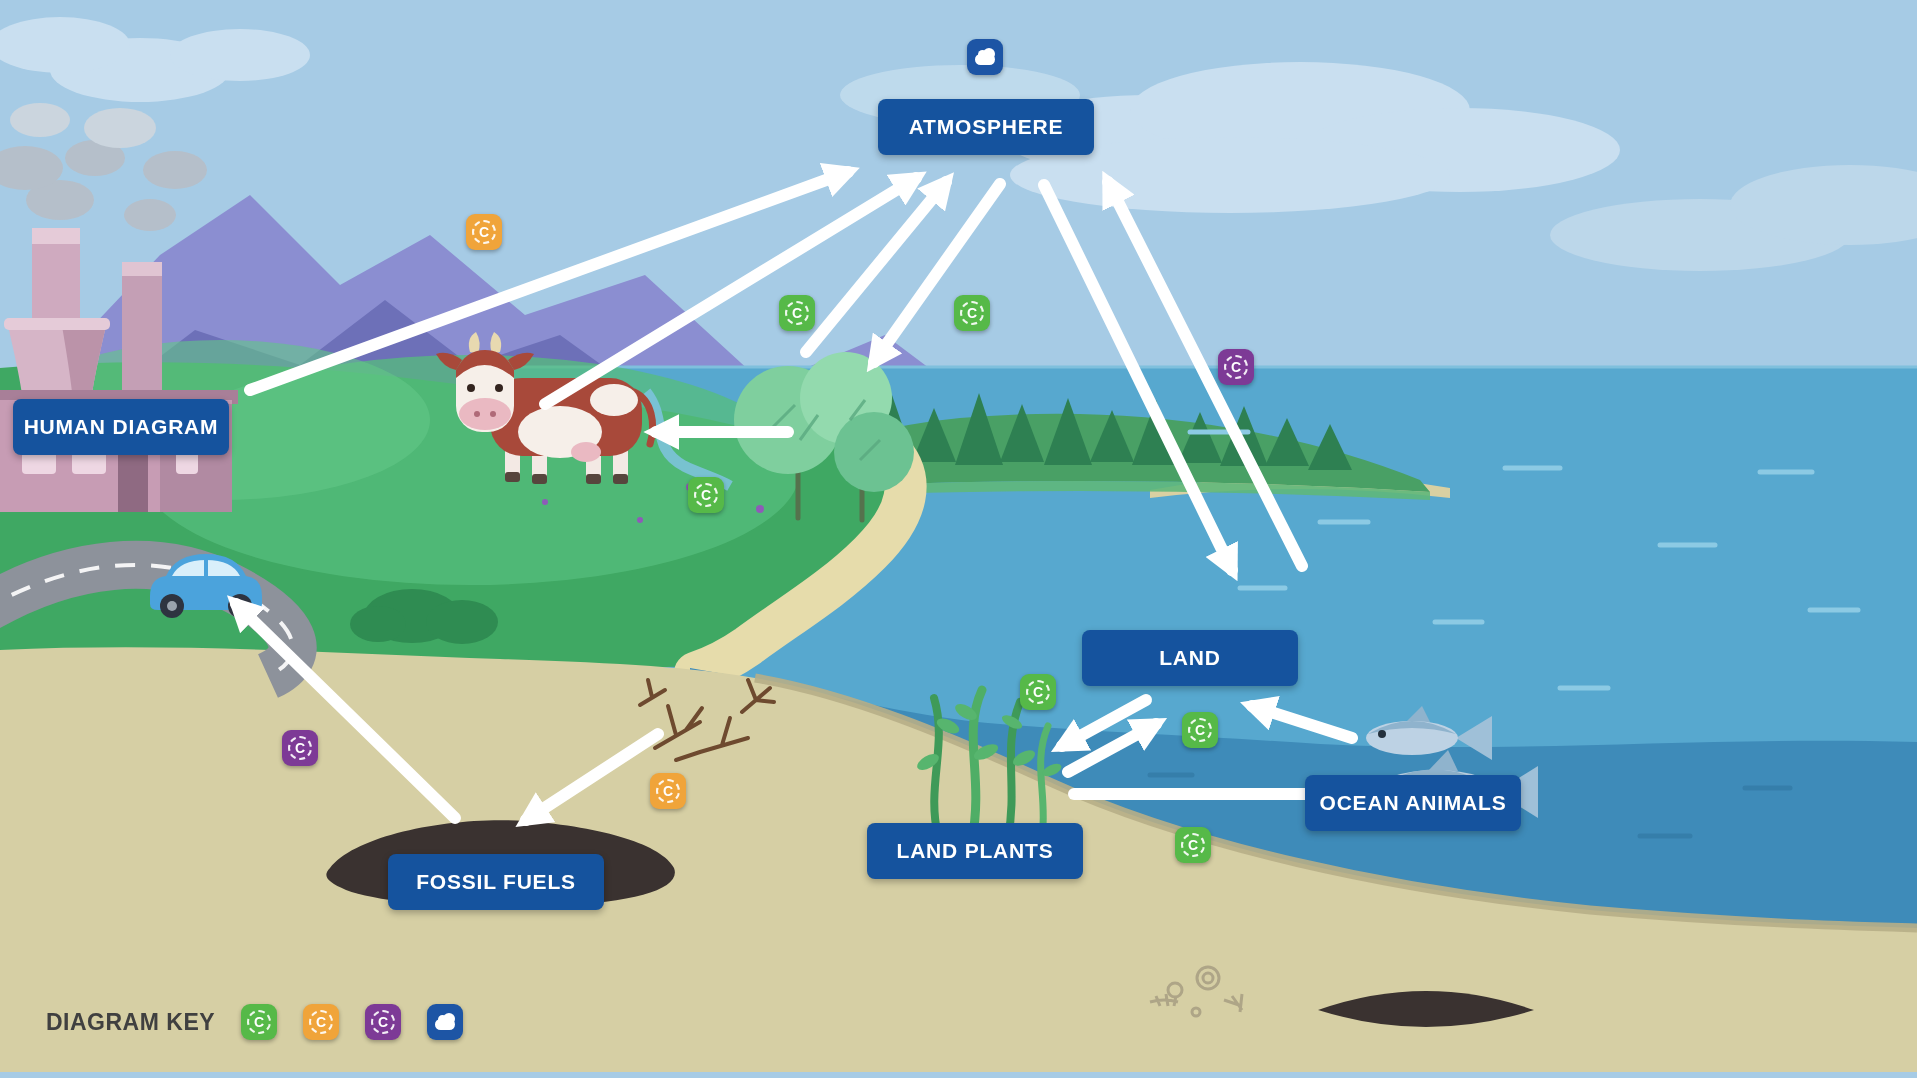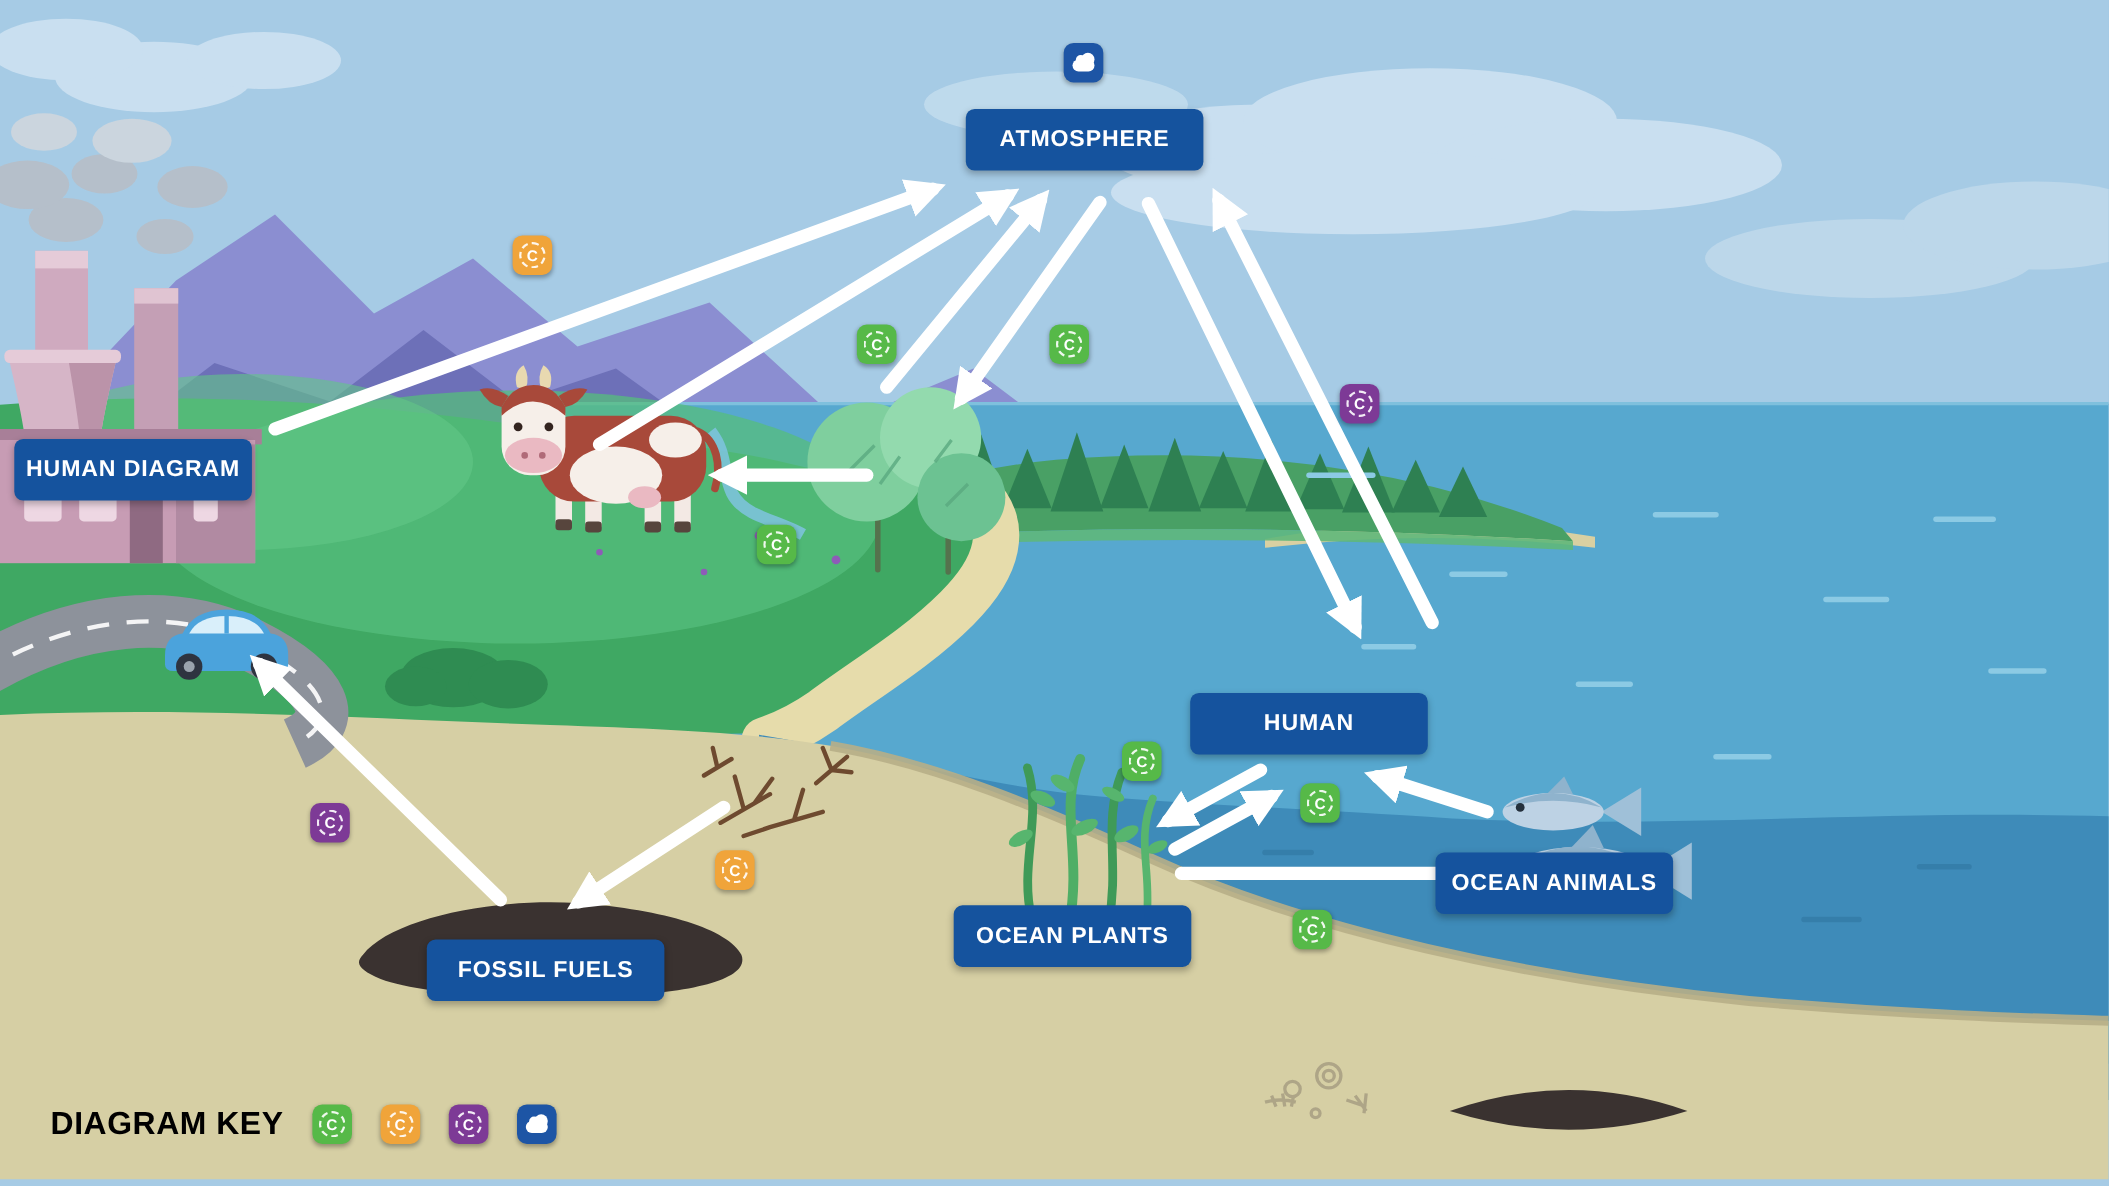--- a/index.html
+++ b/index.html
@@ -28,21 +28,21 @@
   .badge.green  { background:#56b948; }
   .badge.orange { background:#f0a43a; }
   .badge.purple { background:#7d3a96; }
   .badge.blue   { background:#1d55a5; }
   .cloud { position:relative; width:20px; height:11px; background:#fff; border-radius:7px; margin-top:5px; }
   .cloud::before { content:""; position:absolute; width:9px; height:9px; border-radius:50%; background:#fff; left:3px; top:-4px; }
   .cloud::after  { content:""; position:absolute; width:12px; height:12px; border-radius:50%; background:#fff; left:8px; top:-6px; }
 
   .key { position:absolute; left:46px; top:1004px; display:flex; align-items:center; gap:26px; }
   .key .badge { position:static; transform:none; }
-  .key-label { color:#000000; font-size:29px; font-weight:700; letter-spacing:.5px; }
+  .key-label { color:#404040; font-size:23px; font-weight:700; letter-spacing:.5px; }
 </style>
 </head>
 <body>
 
 <div class="stage">
 
   <svg class="scene" viewBox="0 0 1917 1078">
     <defs>
       <marker id="ah" viewBox="0 0 10 10" refX="6.5" refY="5" markerWidth="3" markerHeight="3" orient="auto">
         <path d="M0,0 L10,5 L0,10 Z" fill="#ffffff"></path>
@@ -295,22 +295,22 @@
       <line x1="658" y1="734" x2="526" y2="820" marker-end="url(#ah)"></line>
       <line x1="1146" y1="700" x2="1062" y2="746" marker-end="url(#ah)"></line>
       <line x1="1068" y1="772" x2="1156" y2="724" marker-end="url(#ah)"></line>
       <line x1="1074" y1="794" x2="1336" y2="794" marker-end="url(#ah)"></line>
       <line x1="1352" y1="738" x2="1252" y2="706" marker-end="url(#ah)"></line>
     </g>
   </svg>
 
   <div class="node" style="left:986px;top:127px">ATMOSPHERE</div>
   <div class="node" style="left:121px;top:427px">HUMAN DIAGRAM</div>
-  <div class="node" style="left:1190px;top:658px">HUMAN</div>
-  <div class="node" style="left:975px;top:851px">OCEAN PLANTS</div>
+  <div class="node" style="left:1190px;top:658px">LAND</div>
+  <div class="node" style="left:975px;top:851px">LAND PLANTS</div>
   <div class="node" style="left:1413px;top:803px">OCEAN ANIMALS</div>
   <div class="node" style="left:496px;top:882px">FOSSIL FUELS</div>
 
   <div class="badge blue" style="left:985px;top:57px">
     <span class="cloud"></span>
   </div>
   <div class="badge orange" style="left:484px;top:232px">
     <span class="ring">C</span>
   </div>
   <div class="badge green" style="left:797px;top:313px">

